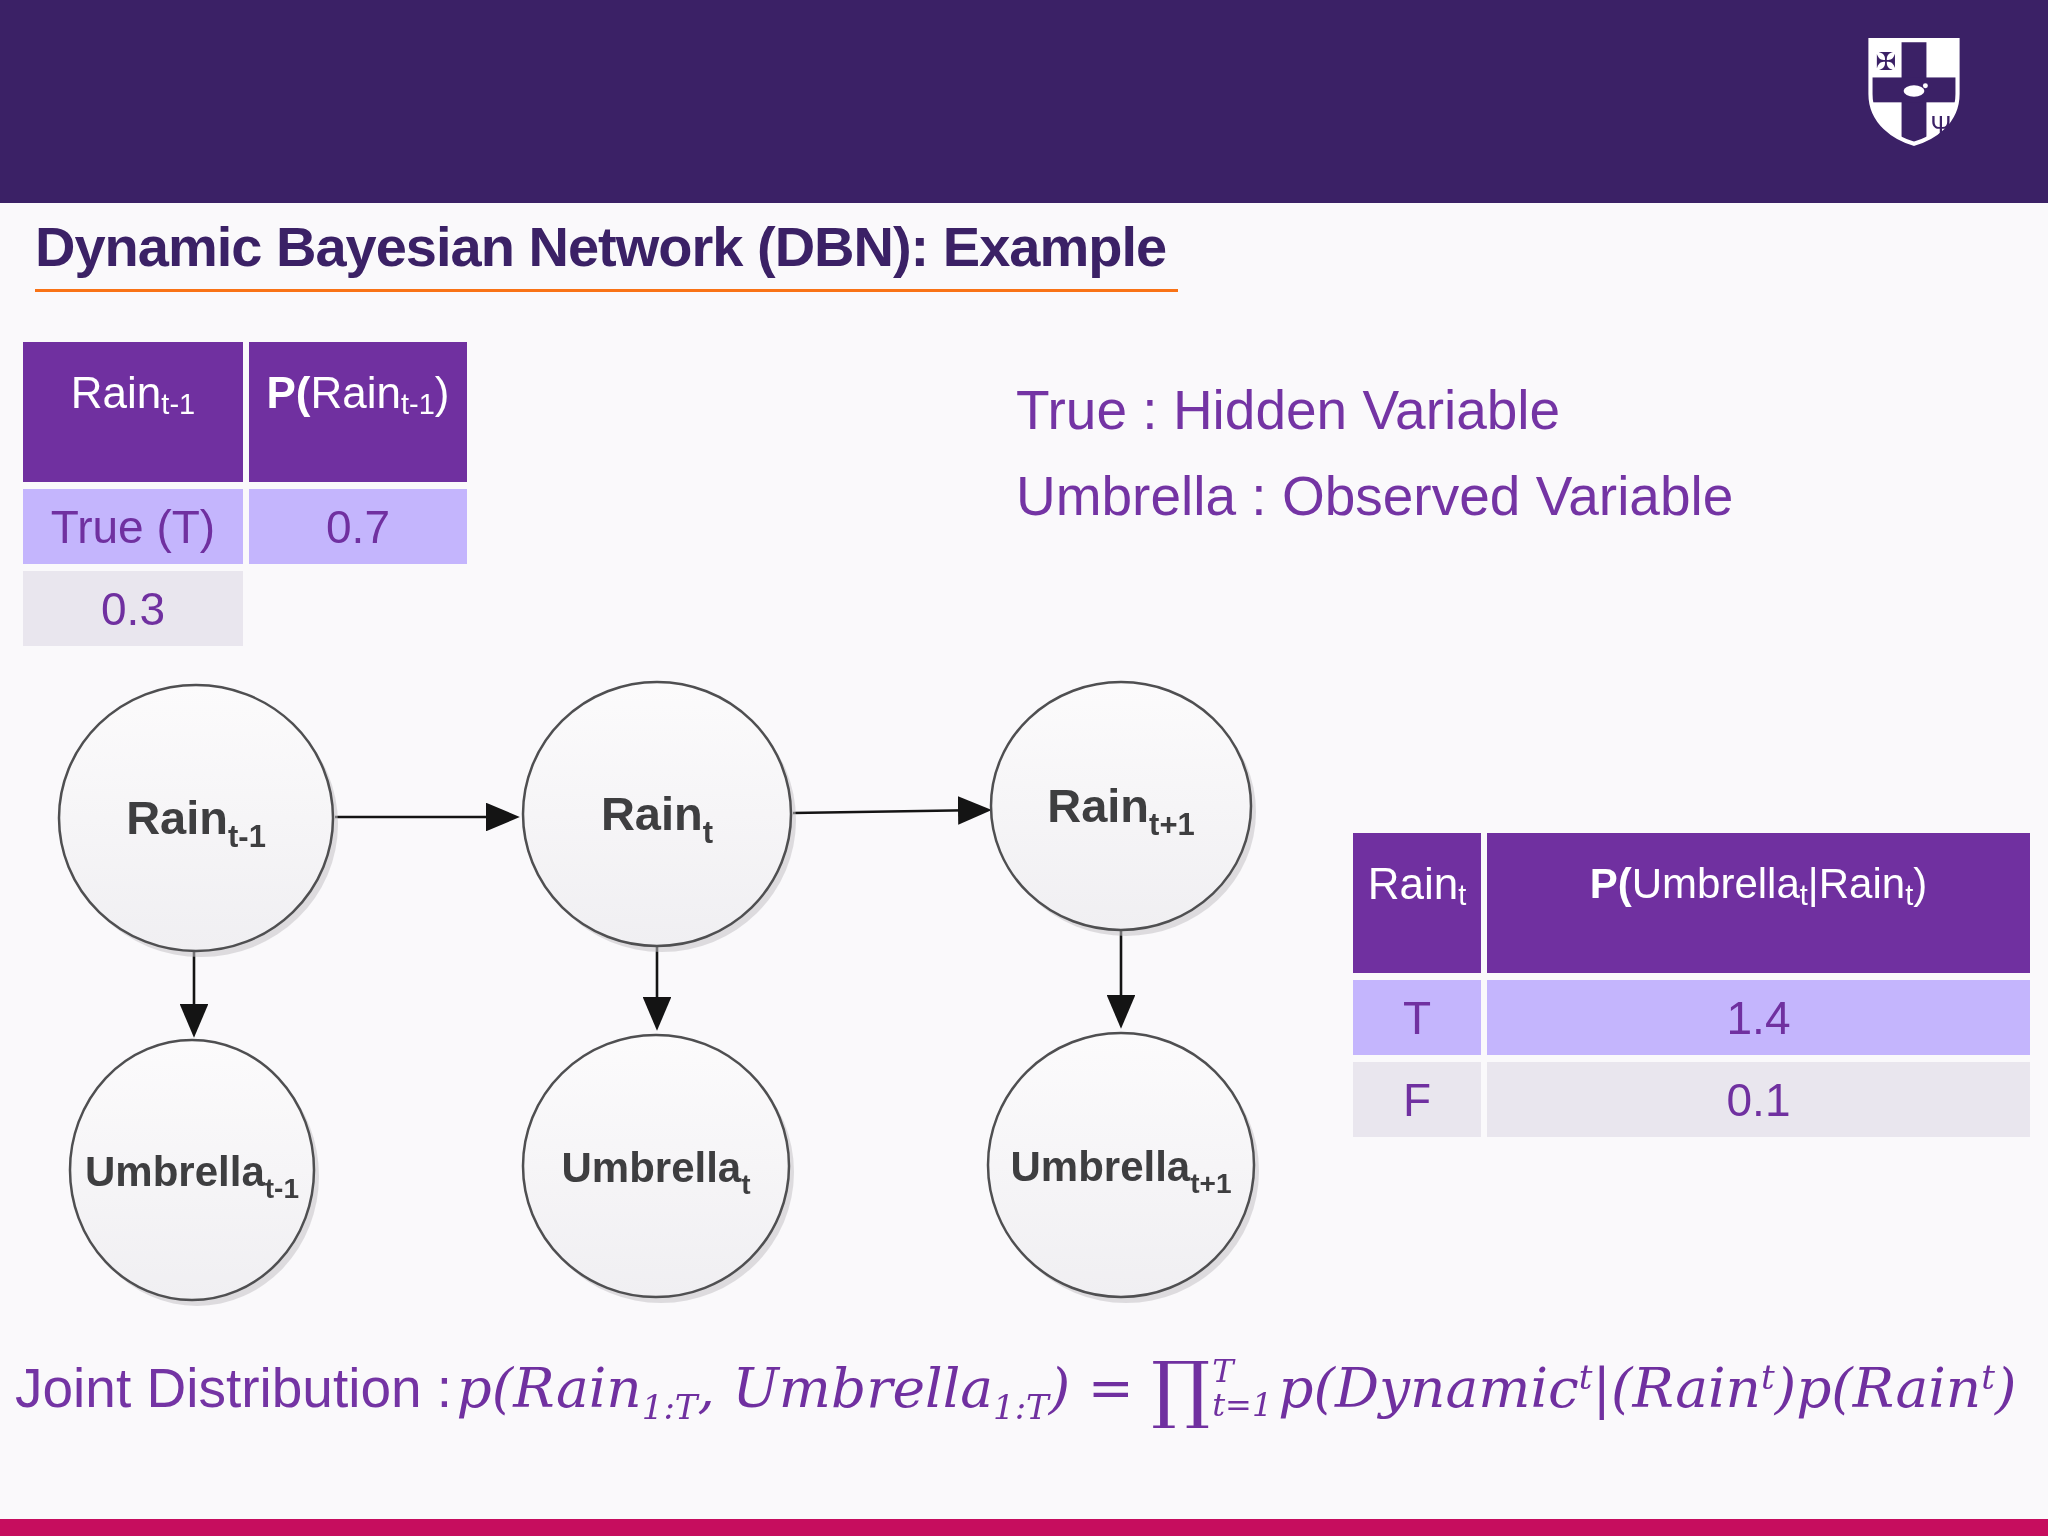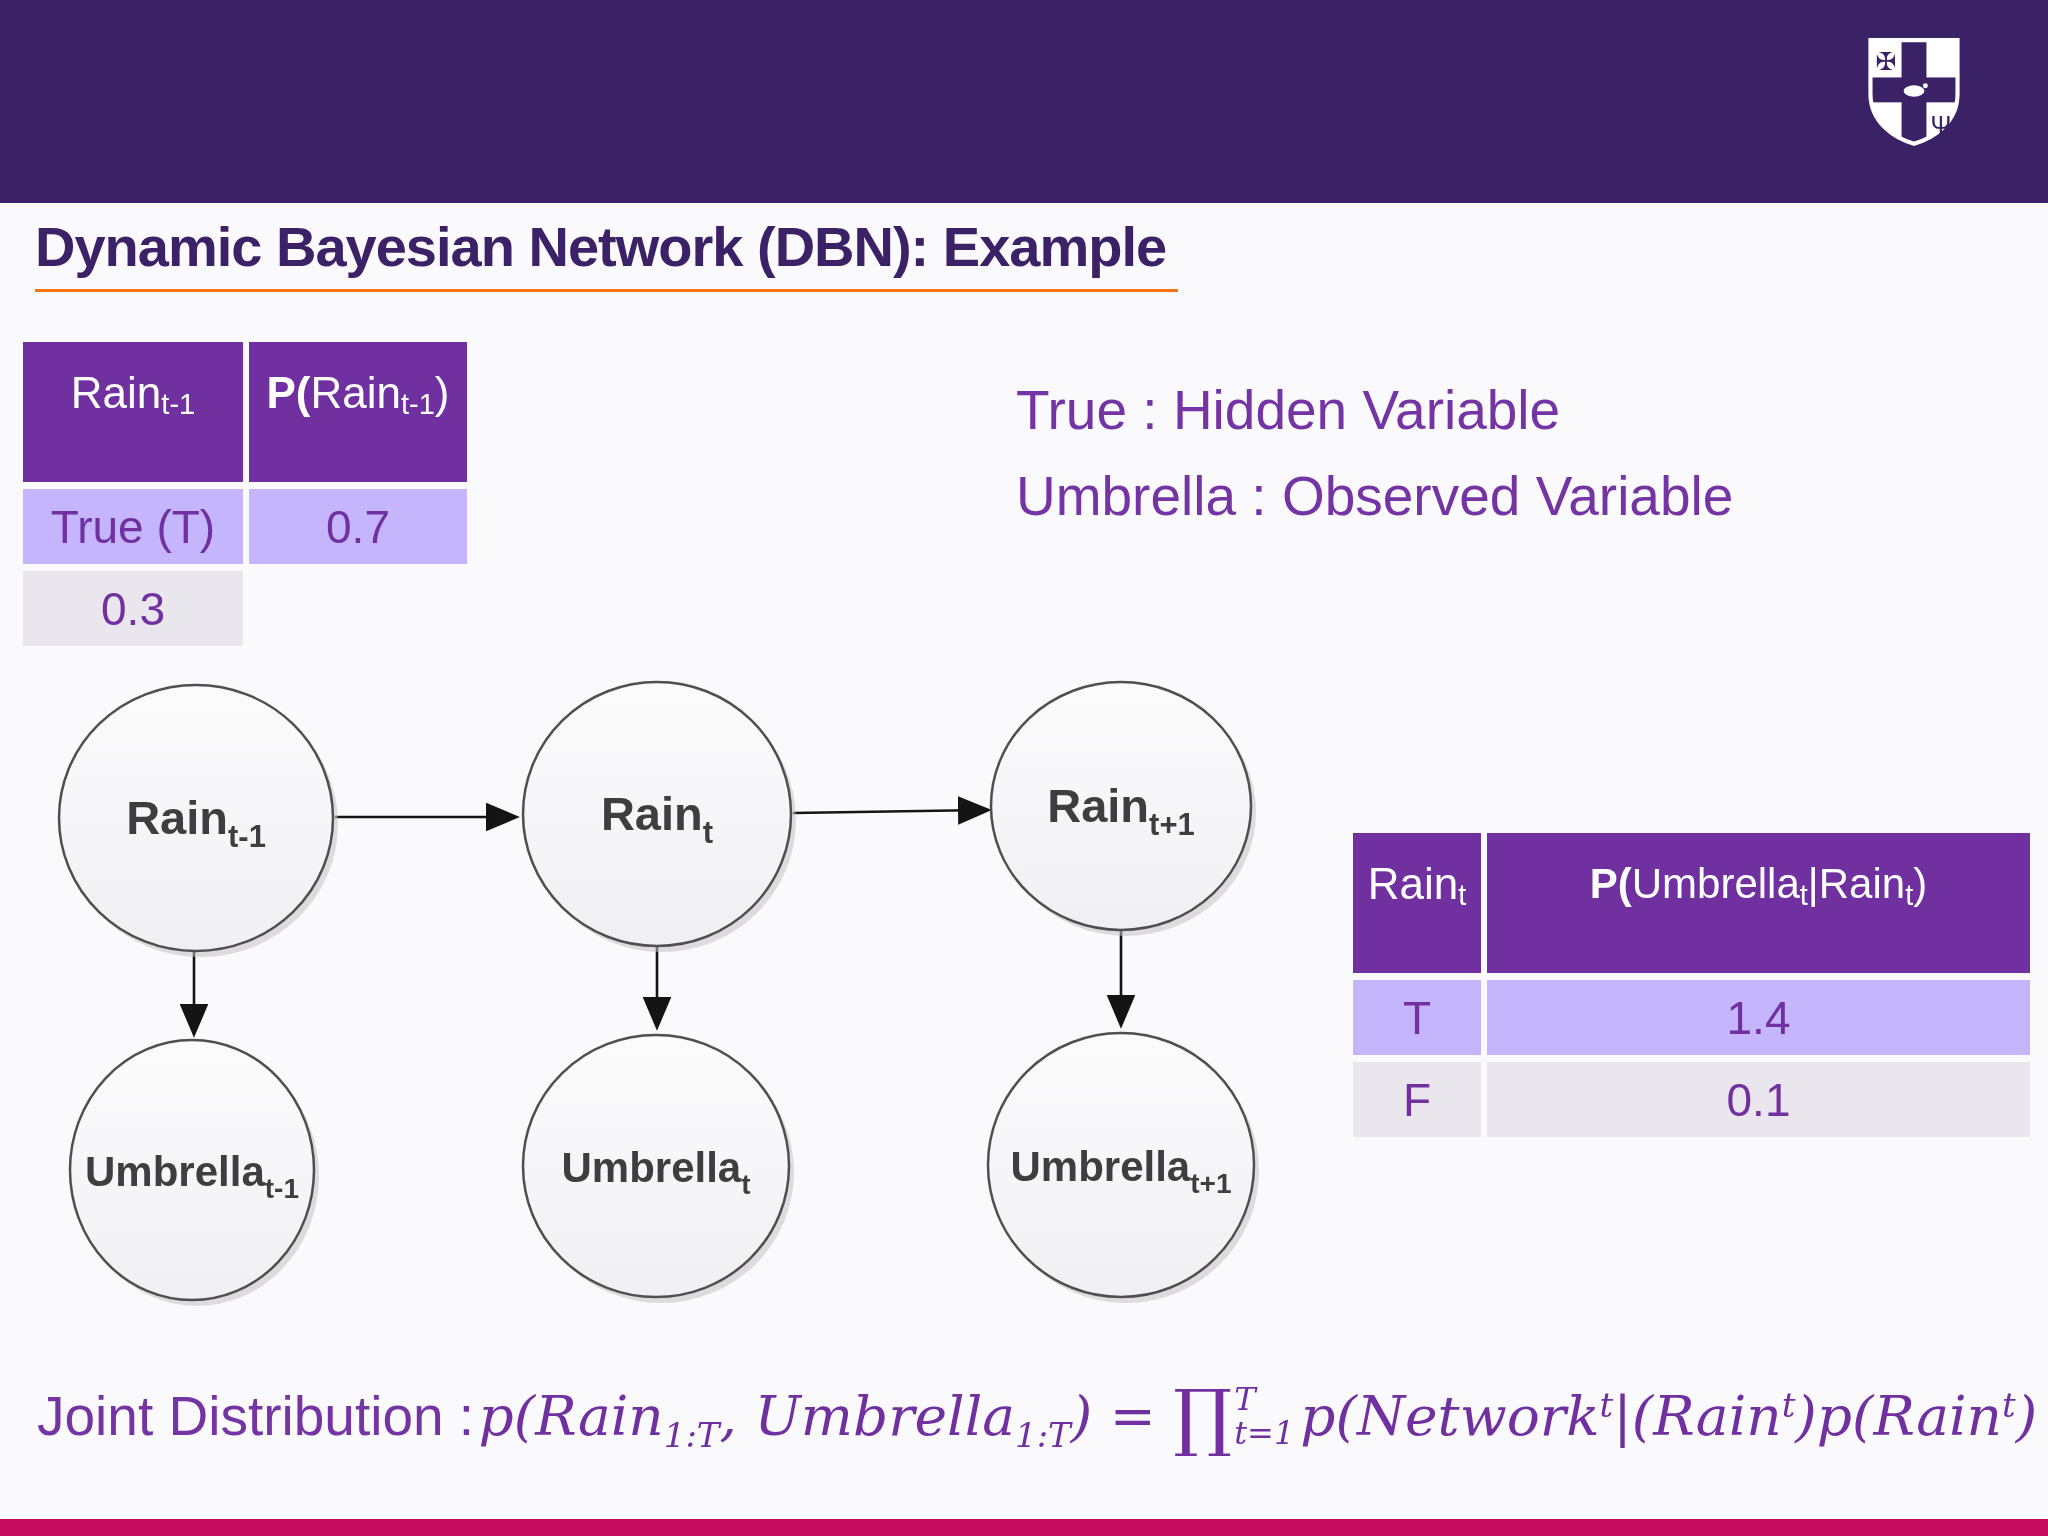--- a/index.html
+++ b/index.html
@@ -27,21 +27,21 @@
   .hcell.small{font-size:42px;}
   .cell{display:flex;align-items:center;justify-content:center;font-size:46px;color:#7030A0;}
   .row-a{background:#c4b5fd;}
   .row-b{background:#E9E6EE;}
   .sub{font-size:29px;position:relative;top:11px;}
   .bold{font-weight:bold;}
   
   .diagram{position:absolute;left:0;top:0;width:2048px;height:1536px;}
   .node-label{font-family:"Liberation Sans",sans-serif;font-weight:bold;fill:#3E3E40;}
   
-  #formula{position:absolute;left:37px;top:1338px;white-space:nowrap;margin-top:28px;}
+  #formula{position:absolute;left:15px;top:1338px;white-space:nowrap;}
   .f-label{font-size:55px;color:#7434A4;}
   .f-math{font-family:"DejaVu Serif",serif;font-style:italic;font-size:55px;color:#7030A0;}
   .f-sub{font-size:34px;position:relative;top:12px;}
   .f-sup{font-size:34px;position:relative;top:-18px;}
   .f-prod{font-size:74px;font-style:normal;position:relative;top:7px;}
   .f-prodsc{display:inline-flex;flex-direction:column;font-size:32px;line-height:1.05;
             vertical-align:middle;position:relative;top:-4px;padding:0 6px 0 2px;}
   
   .bottom-bar{position:absolute;left:0;bottom:0;width:2048px;height:17px;background:#C60D5E;}
 </style>
@@ -167,19 +167,19 @@
       <text class="node-label" x="1121" y="1181" text-anchor="middle" font-size="42"><tspan>Umbrella</tspan><tspan class="subs" dy="12" font-size="28">t+1</tspan></text>
     </g>
   </svg>
 
   <div id="formula">
     <span class="f-label">Joint Distribution :</span>
     <span class="f-math">
       <span>p(Rain</span><span class="f-sub">1:T</span><span>, </span><span>Umbrella</span><span class="f-sub">1:T</span><span>) = </span><span class="f-prod">∏</span><span class="f-prodsc">
           <span>T</span>
           <span>t=1</span>
-        </span><span>p(Network</span><span class="f-sup">t</span><span>|(</span><span>Rain</span><span class="f-sup">t</span><span>)</span><span>p(Rain</span><span class="f-sup">t</span><span>)</span>
+        </span><span>p(Dynamic</span><span class="f-sup">t</span><span>|(</span><span>Rain</span><span class="f-sup">t</span><span>)</span><span>p(Rain</span><span class="f-sup">t</span><span>)</span>
     </span>
   </div>
 
   <div class="bottom-bar"></div>
 
 </div>
 
 </body></html>

